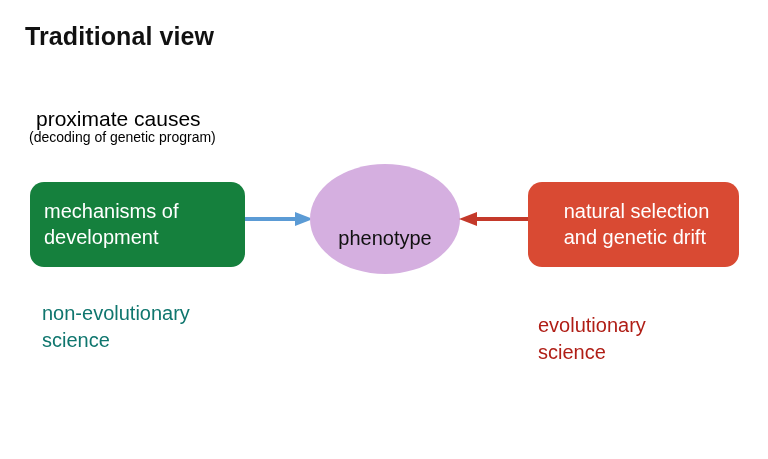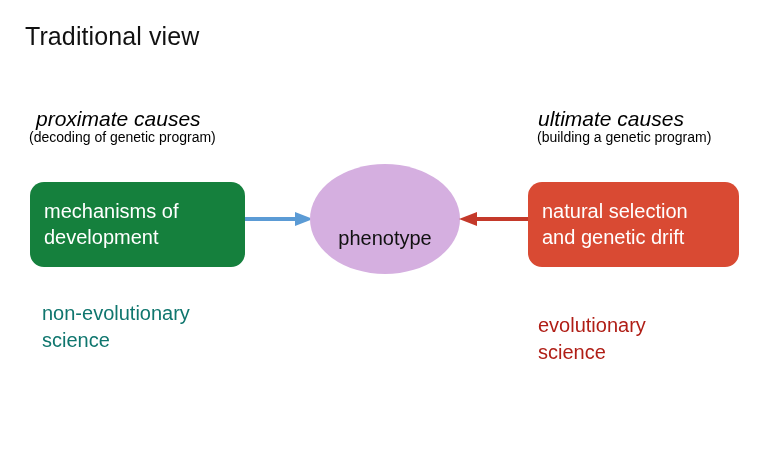--- a/index.html
+++ b/index.html
@@ -17,37 +17,36 @@
     background: #ffffff;
     overflow: hidden;
   }
 
   
   .slide-title {
     position: absolute;
     left: 25px;
     top: 22px;
     font-size: 25px;
-    font-weight: normal;
+    font-weight: bold;
     color: #111111;
     letter-spacing: 0.1px;
     white-space: nowrap;
   }
 
   
   .cause-group {
     position: absolute;
   }
   .cause-heading {
     font-size: 21px;
     font-weight: normal;
     color: #000000;
     white-space: nowrap;
     line-height: 1.1;
-    font-style: italic;
   }
   .cause-sub {
     font-size: 14px;
     font-weight: normal;
     color: #000000;
     white-space: nowrap;
     line-height: 1.1;
   }
   #proximate-group {
     left: 36px;
@@ -85,20 +84,21 @@
     width: 215px;
     height: 85px;
     background: #15803d;
   }
   #box-selection {
     left: 528px;
     top: 182px;
     width: 211px;
     height: 85px;
     background: #D94A33;
+    justify-content: center;
   }
   .node-box .box-text {
     white-space: pre-line;
   }
 
   
   #phenotype-node {
     position: absolute;
     left: 310px;
     top: 164px;
@@ -188,24 +188,20 @@
 
 <div id="slide">
 
   <div class="slide-title">Traditional view</div>
 
   <div class="cause-group" id="proximate-group">
     <div class="cause-heading">proximate causes</div>
     <div class="cause-sub">(decoding of genetic program)</div>
   </div>
 
-  <div class="cause-group" id="ultimate-group">
-    <div class="cause-heading">ultimate causes</div>
-    <div class="cause-sub">(building a genetic program)</div>
-  </div>
 
   <div class="node-box" id="box-mechanisms">
     <span class="box-text">mechanisms of
 development</span>
   </div>
 
   <div class="arrow" id="arrow-dev-to-phenotype">
     <div class="shaft"></div>
     <div class="head"></div>
   </div>

